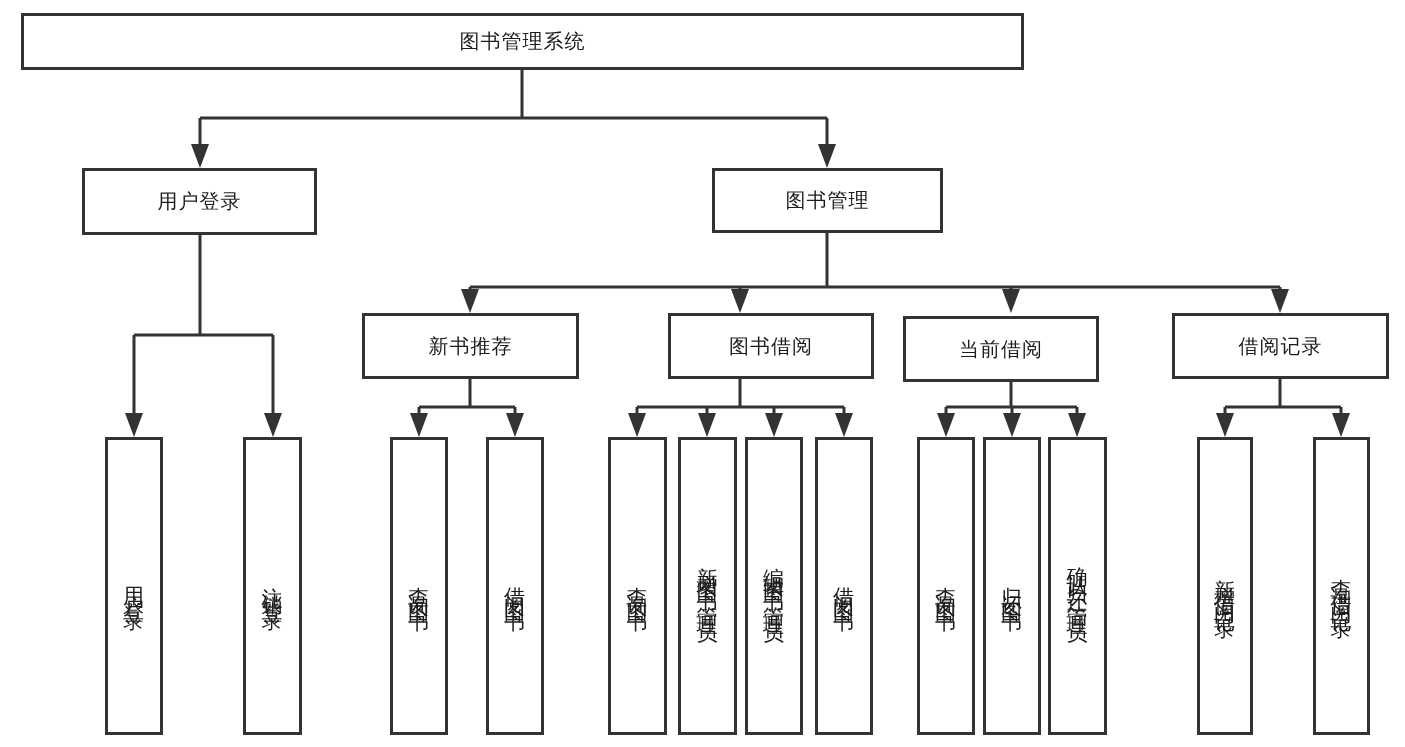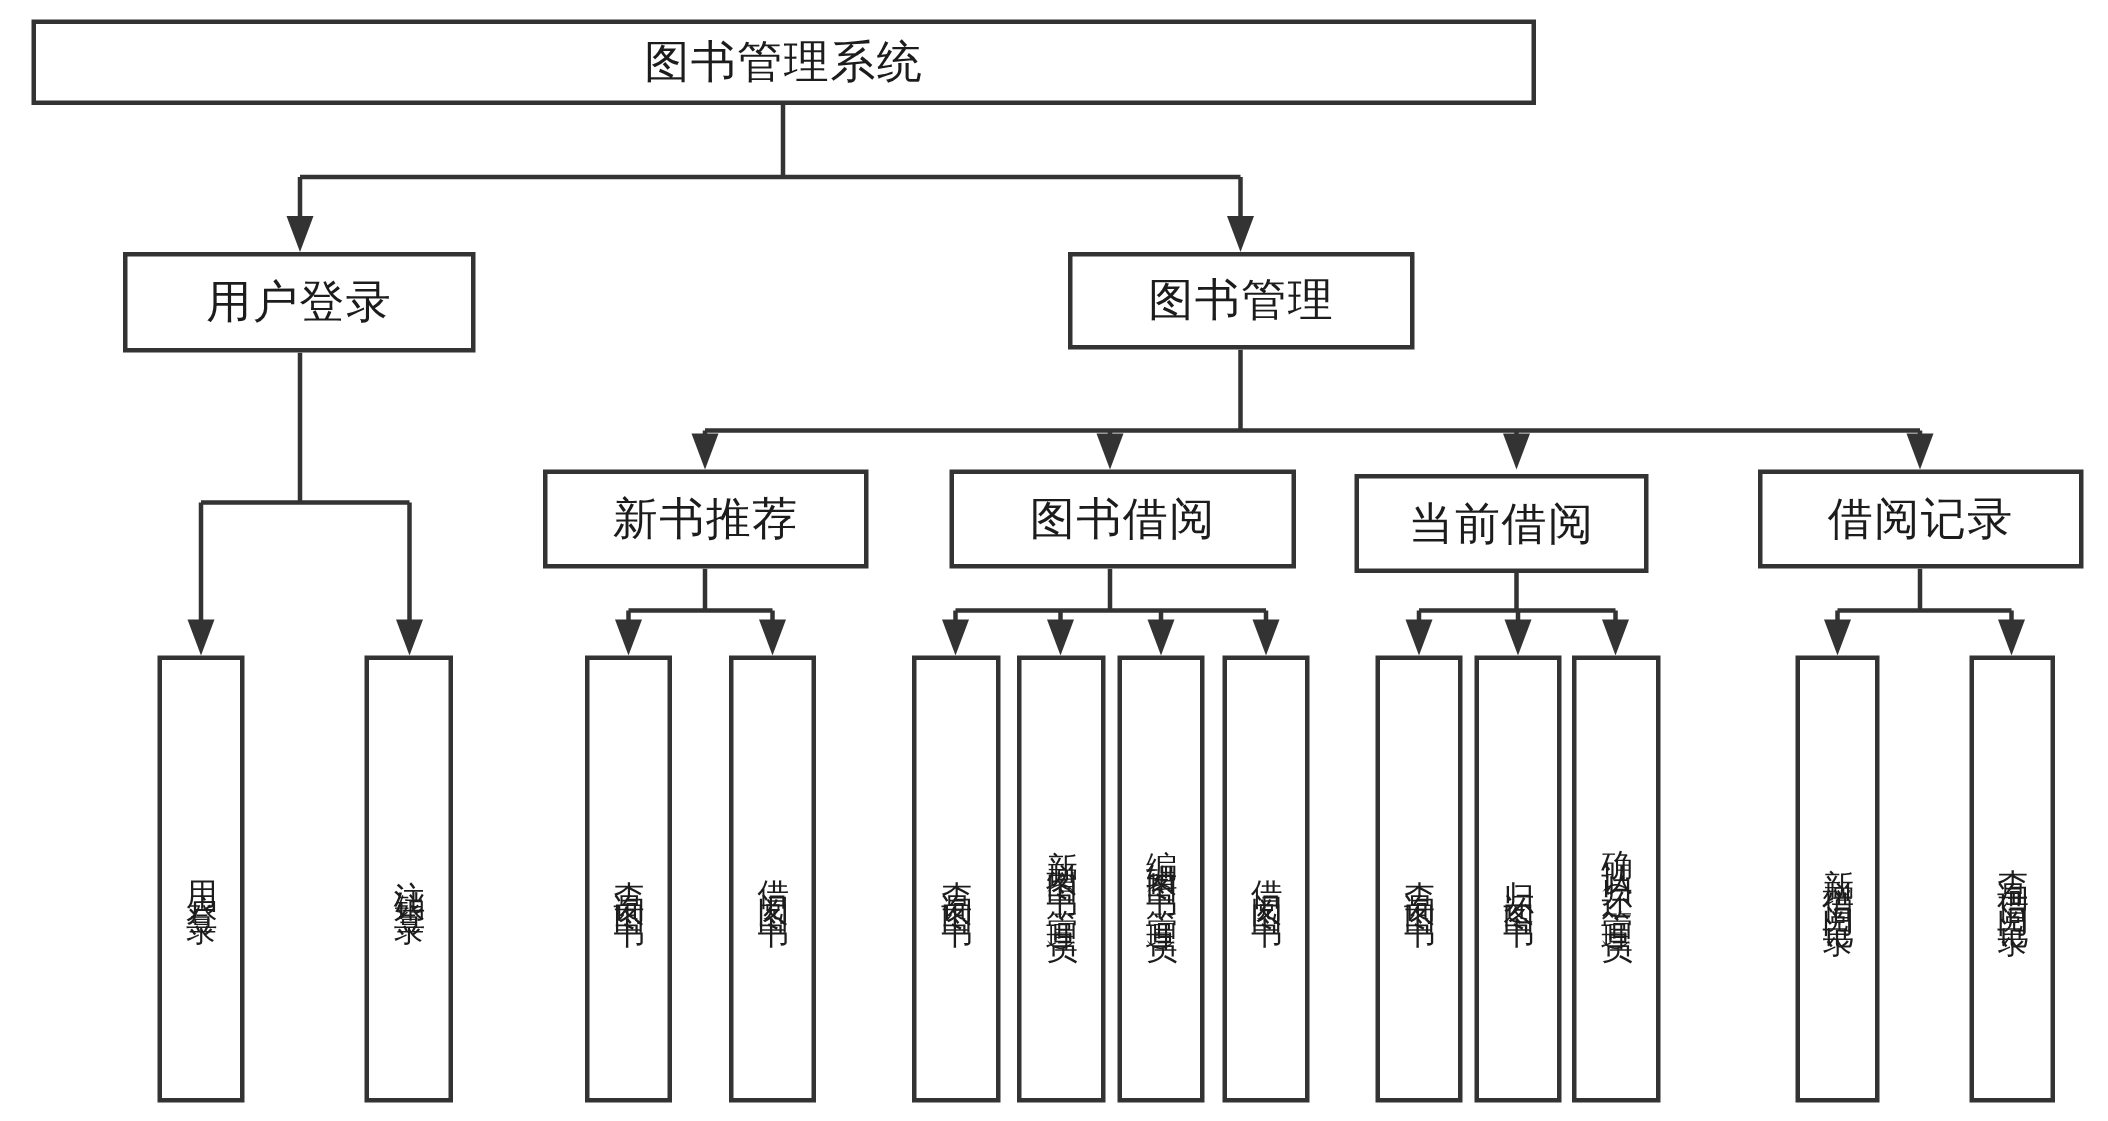--- a/index.html
+++ b/index.html
@@ -30,37 +30,37 @@
     position: absolute;
     box-sizing: border-box;
     background: #ffffff;
     border: 3px solid #333333;
     display: flex;
     align-items: center;
     justify-content: center;
     color: #1c1c1c;
   }
   .hnode {
-    font-size: 30px;
+    font-size: 20px;
     letter-spacing: 1px;
     white-space: nowrap;
   }
   .vnode {
     writing-mode: vertical-rl;
     text-orientation: mixed;
     font-size: 21px;
     letter-spacing: 8px;
     line-height: 1.1;
   }
   
   #n-root            { left: 21px;   top: 13px;  width: 1003px; height: 57px; }
   #n-user-login      { left: 82px;   top: 168px; width: 235px;  height: 67px; }
   #n-book-mgmt       { left: 712px;  top: 168px; width: 231px;  height: 65px; }
   #n-new-book        { left: 362px;  top: 313px; width: 217px;  height: 66px; }
-  #n-book-borrow     { left: 633px;  top: 313px; width: 231px;  height: 66px; }
+  #n-book-borrow     { left: 668px;  top: 313px; width: 206px;  height: 66px; }
   #n-current-borrow  { left: 903px;  top: 316px; width: 196px;  height: 66px; }
   #n-borrow-records  { left: 1172px; top: 313px; width: 217px;  height: 66px; }
   .leaf              { top: 437px; height: 298px; }
   #l-user-login      { left: 105px;  width: 58px; }
   #l-logout          { left: 243px;  width: 59px; }
   #l-query-rec       { left: 390px;  width: 58px; }
   #l-borrow-rec      { left: 486px;  width: 58px; }
   #l-query-bor       { left: 608px;  width: 59px; }
   #l-add-book        { left: 678px;  width: 59px; }
   #l-edit-book       { left: 745px;  width: 58px; }

